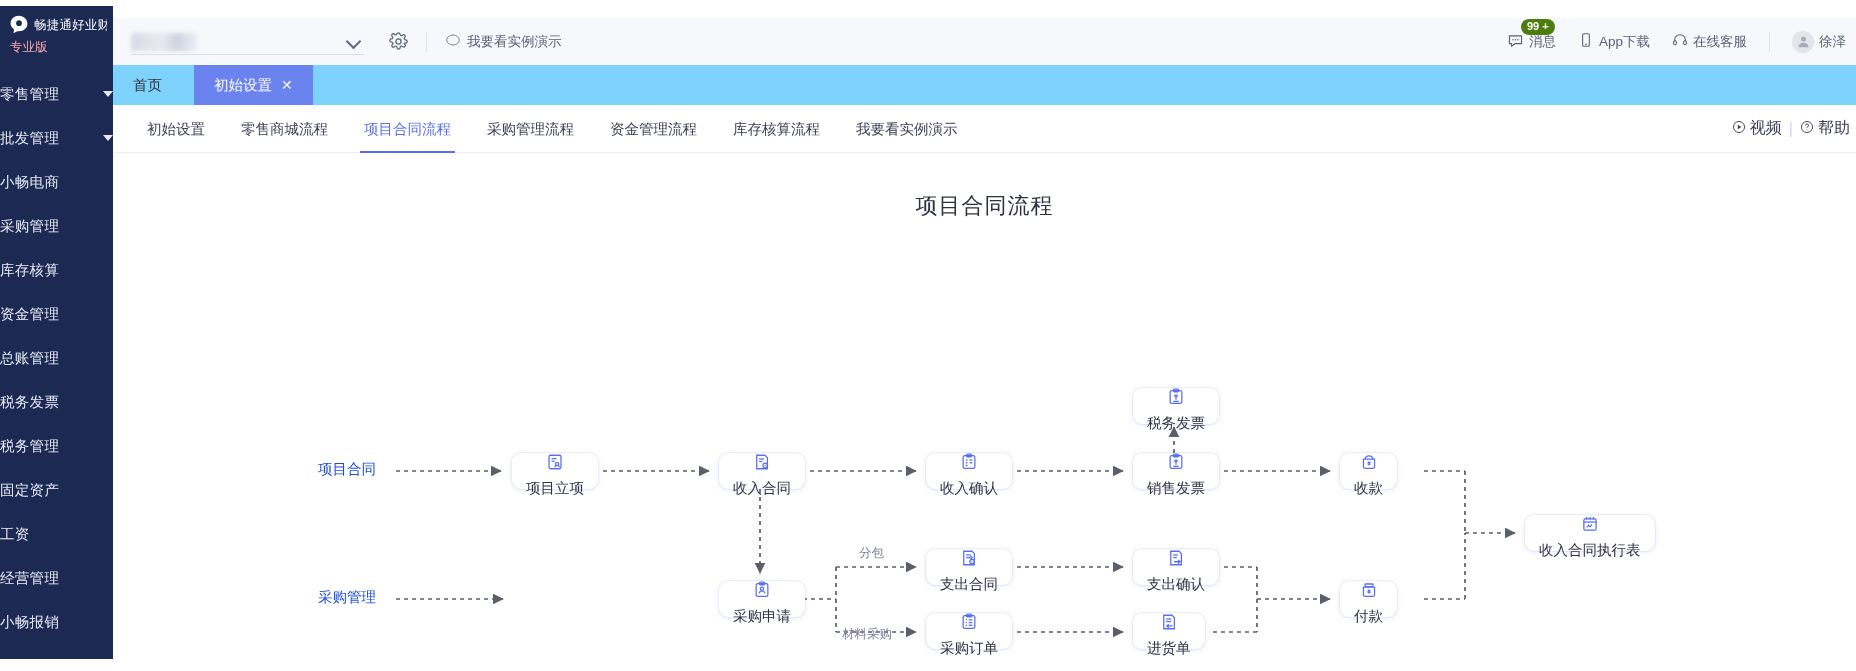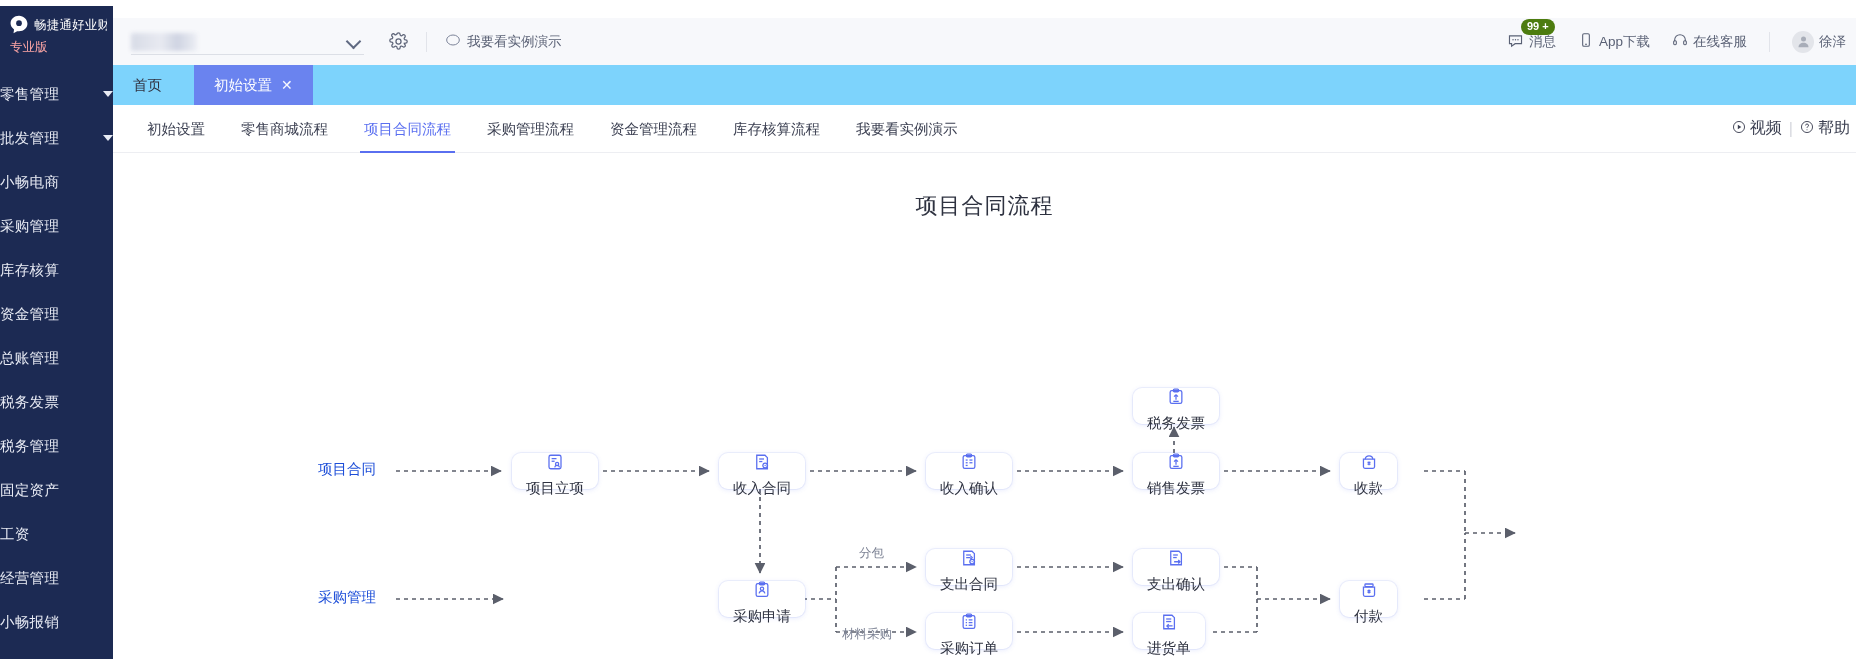--- a/index.html
+++ b/index.html
@@ -544,16 +544,29 @@
         <span class="nicon">
           <svg viewBox="0 0 24 24" width="18" height="18" fill="none" stroke="#5a6ff0" stroke-width="1.7">
             <path d="M4.6 8.2h14.8v10.2a2 2 0 0 1-2 2H6.6a2 2 0 0 1-2-2z"></path>
             <rect x="6.6" y="4" width="10.8" height="3.4" rx="1"></rect>
             <path d="M12 11.4v5.2M10 12.8h4M10 15h4"></path>
           </svg>
         </span>
         <span>付款</span>
       </div>
 
+      <div class="node" style="left:1412px; top:410px;">
+        <span class="nicon">
+          <svg viewBox="0 0 24 24" width="18" height="18" fill="none" stroke="#5a6ff0" stroke-width="1.7">
+            <rect x="3.8" y="5.2" width="16.4" height="15" rx="2"></rect>
+            <line x1="3.8" y1="9.4" x2="20.2" y2="9.4"></line>
+            <line x1="7.4" y1="2.6" x2="7.4" y2="6"></line>
+            <line x1="12" y1="2.6" x2="12" y2="6"></line>
+            <line x1="16.6" y1="2.6" x2="16.6" y2="6"></line>
+            <path d="M7.6 16.6l2.4-3 2 2.2 2.6-3.4" stroke-width="1.5"></path>
+          </svg>
+        </span>
+        <span>收入合同执行表</span>
+      </div>
 
     </div>
   </main>
 </div>
 
 </body></html>

